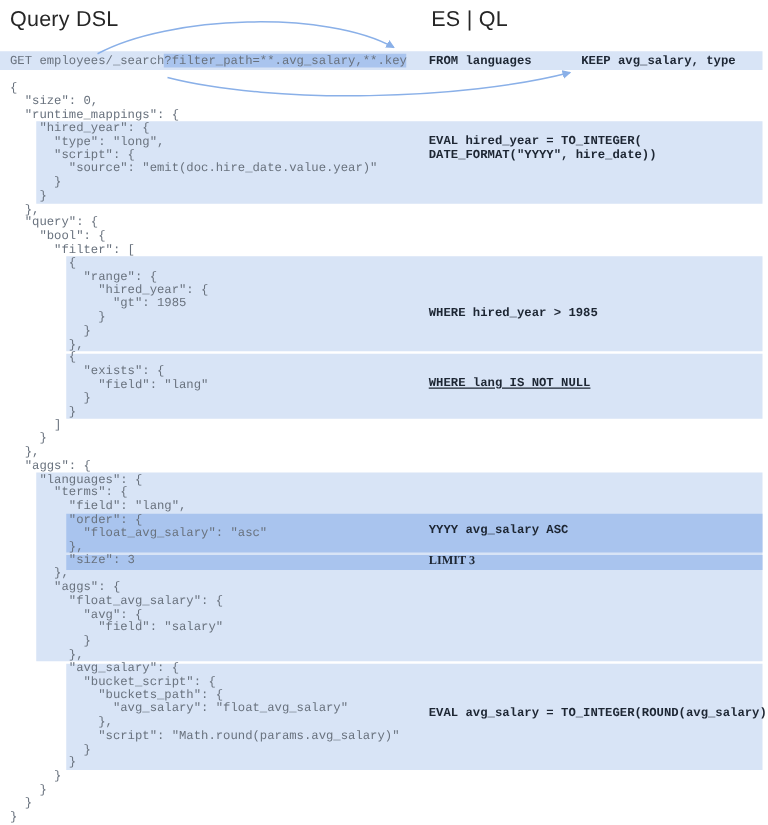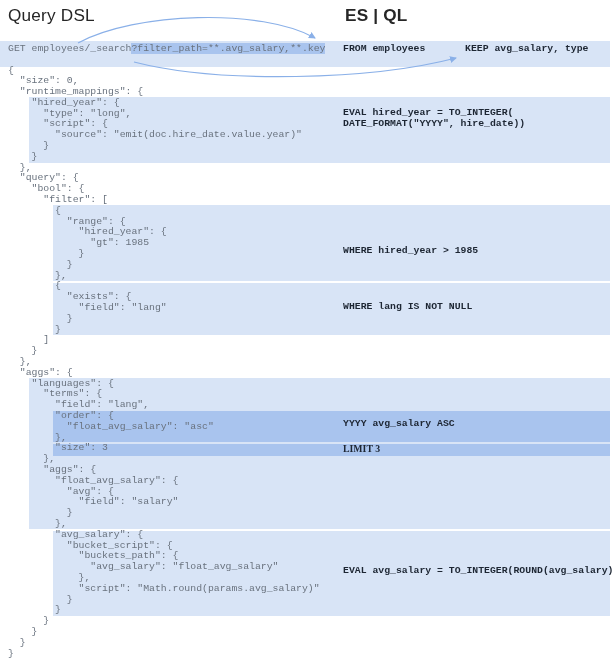--- a/index.html
+++ b/index.html
@@ -14,32 +14,32 @@
   .heading {
     position: absolute;
     top: 5px;
     font-size: 17.2px;
     font-weight: 400;
     color: #262626;
     letter-spacing: 0.2px;
     white-space: pre;
   }
   #heading-left { left: 8px; }
-  #heading-right { left: 345px; font-weight: bold; }
+  #heading-right { left: 345px; }
 
   .band {
     position: absolute;
     right: 4px;
     background: #d8e4f6;
   }
   .band.dark { background: #a9c4ee; }
 
   
   #band-request {
-    left: 0; top: 41px; height: 26px;
+    left: 0; top: 41px; height: 15px;
     font-family: "Liberation Mono", monospace;
     font-size: 9.8px; line-height: 15px;
     color: #69727e; white-space: pre;
     padding-left: 8px; box-sizing: border-box;
   }
   #band-request .hl {
     background: #a9c4ee;
   }
 
   #band-hired     { left: 29px; top: 97px;  height: 66px; }
@@ -69,21 +69,21 @@
     font-size: 9.8px;
     line-height: 10.8px;
     font-weight: bold;
     color: #1d2633;
     white-space: pre;
   }
   #esql-from { top: 44px; }
   #esql-keep { top: 44px; left: 465px; }
   #esql-eval-hired { top: 108px; }
   #esql-where-hired { top: 246px; }
-  #esql-where-lang { top: 302px; }
+  #esql-where-lang { top: 302px; text-decoration: underline; }
   #esql-stats { top: 386px; }
   #esql-sort { top: 419px; }
   #esql-limit { top: 444px; font-family: Liberation Serif, serif; }
   #esql-eval-avg { top: 566px; }
 
   #arrows {
     position: absolute;
     left: 0; top: 0;
     pointer-events: none;
   }
@@ -155,21 +155,21 @@
               "avg_salary": "float_avg_salary"
             },
             "script": "Math.round(params.avg_salary)"
           }
         }
       }
     }
   }
 }</pre>
 
-  <div class="esql" id="esql-from">FROM employees</div>
+  <div class="esql" id="esql-from">FROM languages</div>
   <div class="esql" id="esql-keep">KEEP avg_salary, type</div>
   <div class="esql" id="esql-eval-hired">EVAL hired_year = TO_INTEGER(
 DATE_FORMAT("YYYY", hire_date))</div>
   <div class="esql" id="esql-where-hired">WHERE hired_year &gt; 1985</div>
   <div class="esql" id="esql-where-lang">WHERE lang IS NOT NULL</div>
   <div class="esql" id="esql-sort">YYYY avg_salary ASC</div>
   <div class="esql" id="esql-limit">LIMIT 3</div>
   <div class="esql" id="esql-eval-avg">EVAL avg_salary = TO_INTEGER(ROUND(avg_salary))</div>
 
   <svg id="arrows" width="614" height="660" viewBox="0 0 614 660">

